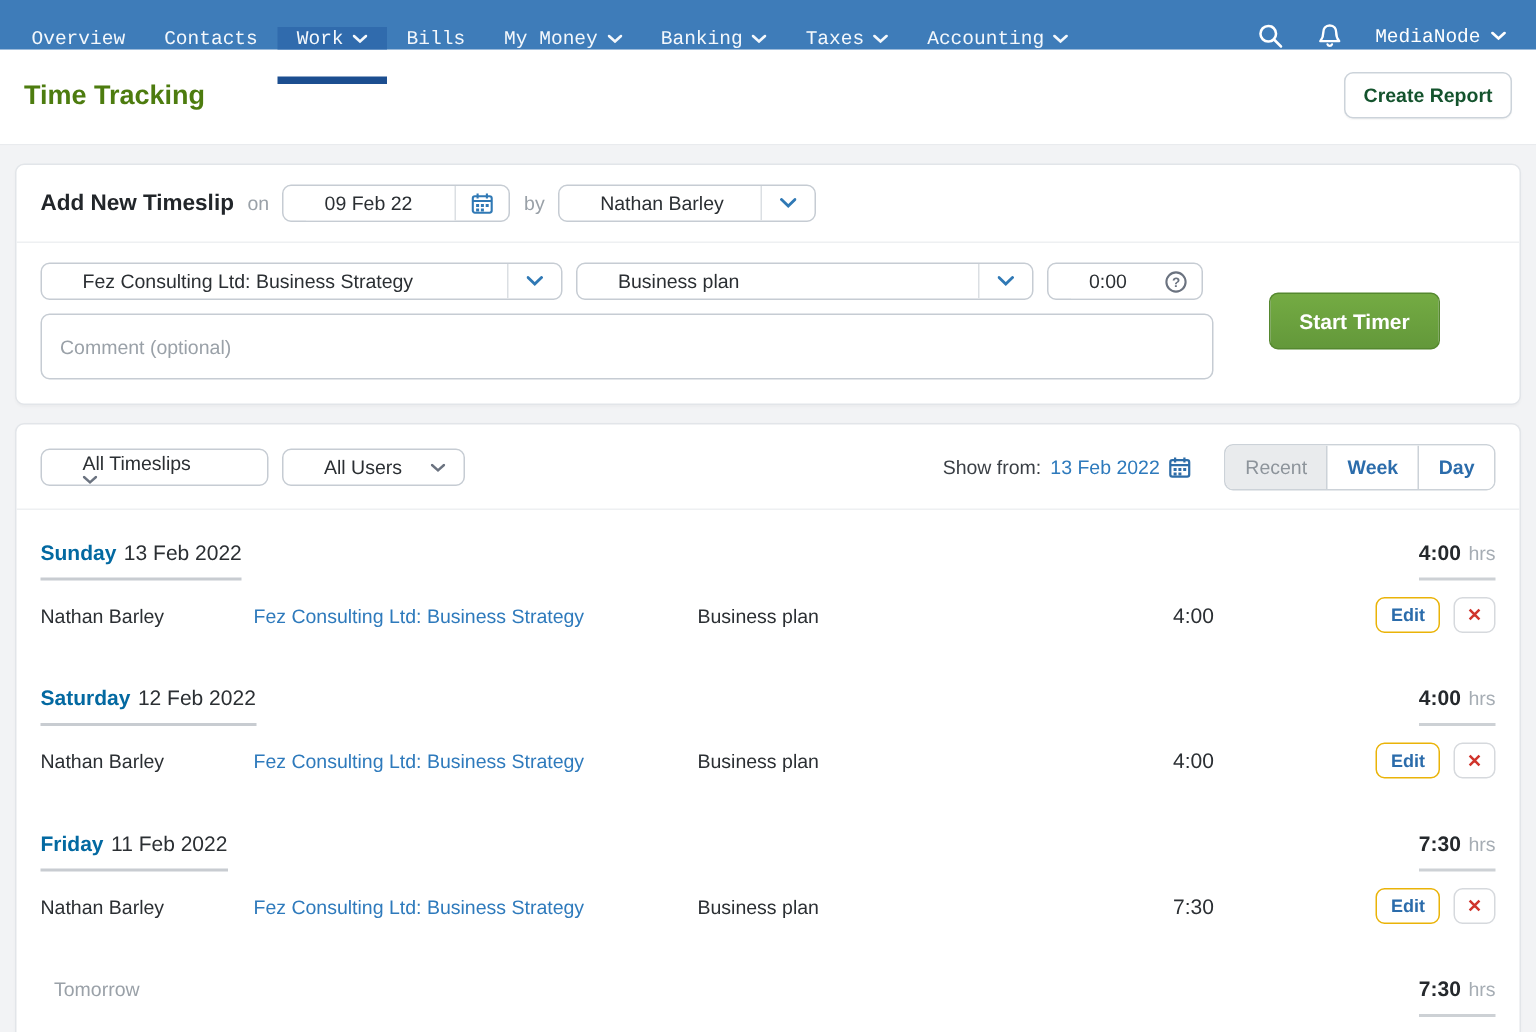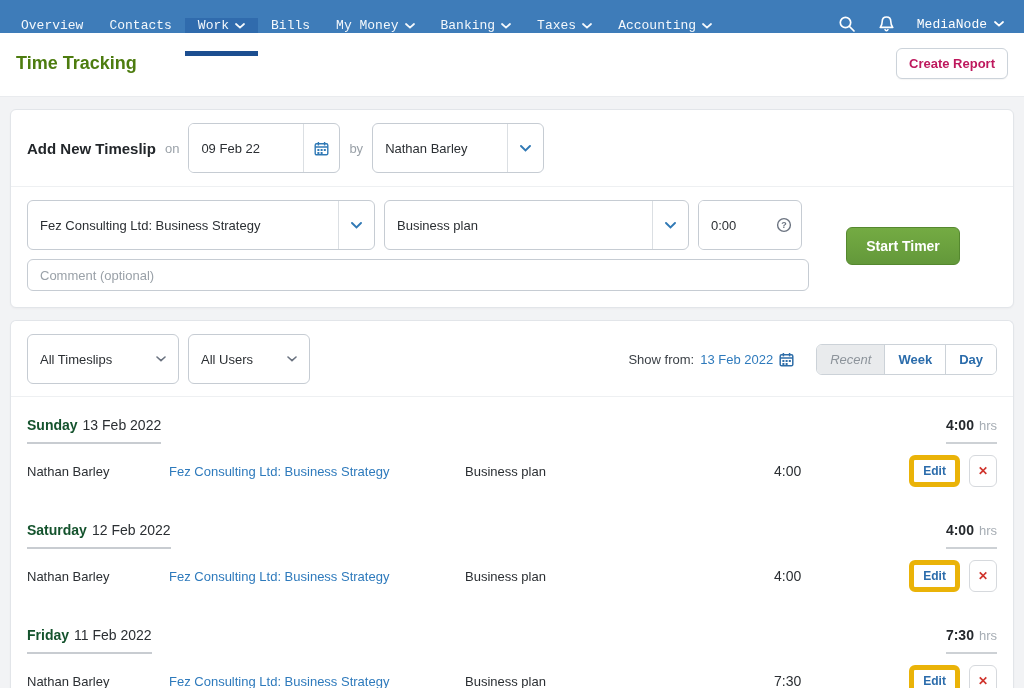--- a/index.html
+++ b/index.html
@@ -13,76 +13,76 @@
   .nav-item.active::after { content:""; position:absolute; left:0; right:0; top:33px; height:5px; background:#1c4e90; }
   .nav-right { margin-left:auto; display:flex; align-items:center; gap:22px; padding-right:20px; }
   .nav-icon { display:flex; align-items:center; color:#fff; cursor:pointer; }
   .nav-account { display:flex; align-items:center; gap:7px; color:#fff; cursor:pointer; }
   .chev svg { display:block; }
 
   
   .page-header { background:#fff; display:flex; align-items:center; padding:15px 16px 17px; border-bottom:1px solid #e9ebee; }
   .page-title { font-size:18px; font-weight:bold; color:#4d7c0f; flex:1; }
   .header-actions { display:flex; gap:8px; }
-  .btn-light { background:#fff; border:1px solid #ccd3da; border-radius:6px; padding:7px 12px; color:#be185d; font-weight:bold; font-size:13px; cursor:pointer; box-shadow:0 1px 1px rgba(0,0,0,.04); font-family:inherit; }
+  .btn-light { background:#fff; border:1px solid #ccd3da; border-radius:6px; padding:7px 12px; color:#14532d; font-weight:bold; font-size:13px; cursor:pointer; box-shadow:0 1px 1px rgba(0,0,0,.04); font-family:inherit; }
 
   
   .card { background:#fff; border:1px solid #e2e5e9; border-radius:6px; margin:12px 10px; box-shadow:0 1px 2px rgba(0,0,0,.03); }
 
   
   .ts-head { display:flex; align-items:center; gap:9px; padding:13px 16px; border-bottom:1px solid #eef0f2; }
   .ts-title { font-size:15px; font-weight:bold; color:#22262a; }
   .muted { color:#9aa1a8; font-size:13px; }
-  .field { border:1px solid #c6ccd3; border-radius:6px; background:#fff; height:50px; display:flex; align-items:stretch; font-size:13px; overflow:hidden; }
+  .field { border:1px solid #c6ccd3; border-radius:6px; background:#fff; height:25px; display:flex; align-items:stretch; font-size:13px; overflow:hidden;padding-left:15px; }
   .field .val { display:flex; align-items:center; padding:0 12px; flex:1; color:#2b2f33; white-space:nowrap; overflow:hidden; }
   .field .seg { width:36px; display:flex; align-items:center; justify-content:center; border-left:1px solid #dbdfe3; color:#3079b5; flex:none; }
   .field input { border:none; outline:none; font:inherit; color:#2b2f33; padding:0 12px; flex:1; min-width:0; font-family:inherit; }
   .field .plain-icon { width:34px; display:flex; align-items:center; justify-content:center; color:#6b7380; flex:none; }
   .cal-dark { color:#33475c; }
   .ts-body { display:flex; padding:13px 16px 16px; }
   .ts-left { width:782px; }
   .ts-row { display:flex; gap:9px; margin-bottom:9px; }
   .w-project { width:348px; } .w-task { width:305px; } .w-time { width:104px; }
   .w-date { width:152px; } .w-user { width:172px; }
-  .comment-input { width:100%; height:32px; border:1px solid #c6ccd3; border-radius:6px; padding:0 12px; font-size:13px; font-family:inherit; color:#2b2f33; outline:none; }
+  .comment-input { width:100%; height:44px; border:1px solid #c6ccd3; border-radius:6px; padding:0 12px; font-size:13px; font-family:inherit; color:#2b2f33; outline:none; }
   .comment-input::placeholder { color:#9aa1a8; }
   .ts-right { flex:1; display:flex; align-items:center; justify-content:center; }
   .btn-green { background:linear-gradient(#74ab43,#63983a); border:1px solid #55882f; border-radius:6px; color:#fff; font-weight:bold; font-size:14px; padding:10px 19px; cursor:pointer; font-family:inherit; }
 
   
   .list-card { margin-bottom:0; border-bottom:none; border-bottom-left-radius:0; border-bottom-right-radius:0; min-height:398px; }
   .filter-row { display:flex; align-items:center; gap:9px; padding:13px 16px 12px; border-bottom:1px solid #eef0f2; }
-  .w-ftimeslips { width:152px; } .w-fusers { width:122px;text-align:right; }
+  .w-ftimeslips { width:152px;flex-direction:column; } .w-fusers { width:122px;text-align:right; }
   .filter-right { margin-left:auto; display:flex; align-items:center; gap:6px; font-size:13px; }
   .show-label { color:#3a3f45; }
   .link-blue { color:#2e7abc; cursor:pointer; }
   .cal-blue { color:#2e6da8; display:flex; align-items:center; cursor:pointer; }
   .segctl { display:flex; border:1px solid #ccd2d8; border-radius:6px; overflow:hidden; margin-left:16px; background:#fff; }
   .segbtn { padding:7px 13px; font-size:13px; font-weight:bold; color:#2b6cab; background:#fff; border:none; border-left:1px solid #ccd2d8; cursor:pointer; font-family:inherit; }
   .segbtn:first-child { border-left:none; }
-  .segbtn.current { background:#e9ebed; color:#8d949b; font-weight:normal;font-style:italic; }
+  .segbtn.current { background:#e9ebed; color:#8d949b; font-weight:normal; }
 
   
   .day { padding:20px 16px 0; }
   .day-head { display:flex; align-items:flex-end; }
   .day-left { border-bottom:2px solid #c8ccd1; padding-bottom:9px; display:inline-flex; gap:5px; font-size:14px; align-items:baseline; }
-  .day-name { font-weight:bold; color:#14532d; }
+  .day-name { font-weight:bold; color:#0369a1; }
   .day-date { color:#2b2f33; }
   .day-note { color:#9aa1a8; font-size:13px; margin-left:9px; align-self:flex-end; padding-bottom:11px; }
   .day-spacer { flex:1; }
   .day-right { border-bottom:2px solid #cdd1d5; padding-bottom:9px; display:inline-flex; gap:5px; align-items:baseline; }
   .day-total { font-weight:bold; font-size:14px; color:#25292d; }
   .day-unit { color:#a6adb4; font-size:13px; }
   .entry { display:flex; align-items:center; padding:11px 0 15px; font-size:13px; }
   .e-user { width:142px; flex:none; }
   .e-project { width:296px; flex:none; color:#2e7abc; cursor:pointer; }
   .e-task { width:258px; flex:none; }
   .e-time { flex:1; text-align:right; padding-right:108px; font-size:14px; }
   .e-actions { display:flex; gap:9px; flex:none; }
-  .btn-edit { border:5px solid #eab308; border-radius:6px; background:#fff; color:#2b6cab; font-weight:bold; font-size:12px; padding:4px 9px; cursor:pointer; font-family:inherit; }
+  .btn-edit { border:1px solid #eab308; border-radius:6px; background:#fff; color:#2b6cab; font-weight:bold; font-size:12px; padding:4px 9px; cursor:pointer; font-family:inherit; }
   .btn-x { border:1px solid #d6d9dd; border-radius:6px; background:#fff; color:#d0342c; font-weight:bold; font-size:12px; padding:4px 8px; cursor:pointer; font-family:inherit; }
 </style>
 </head>
 <body>
 
 <nav class="nav">
   <div class="nav-item">
       <span>Overview</span>
     </div>
   <div class="nav-item">

